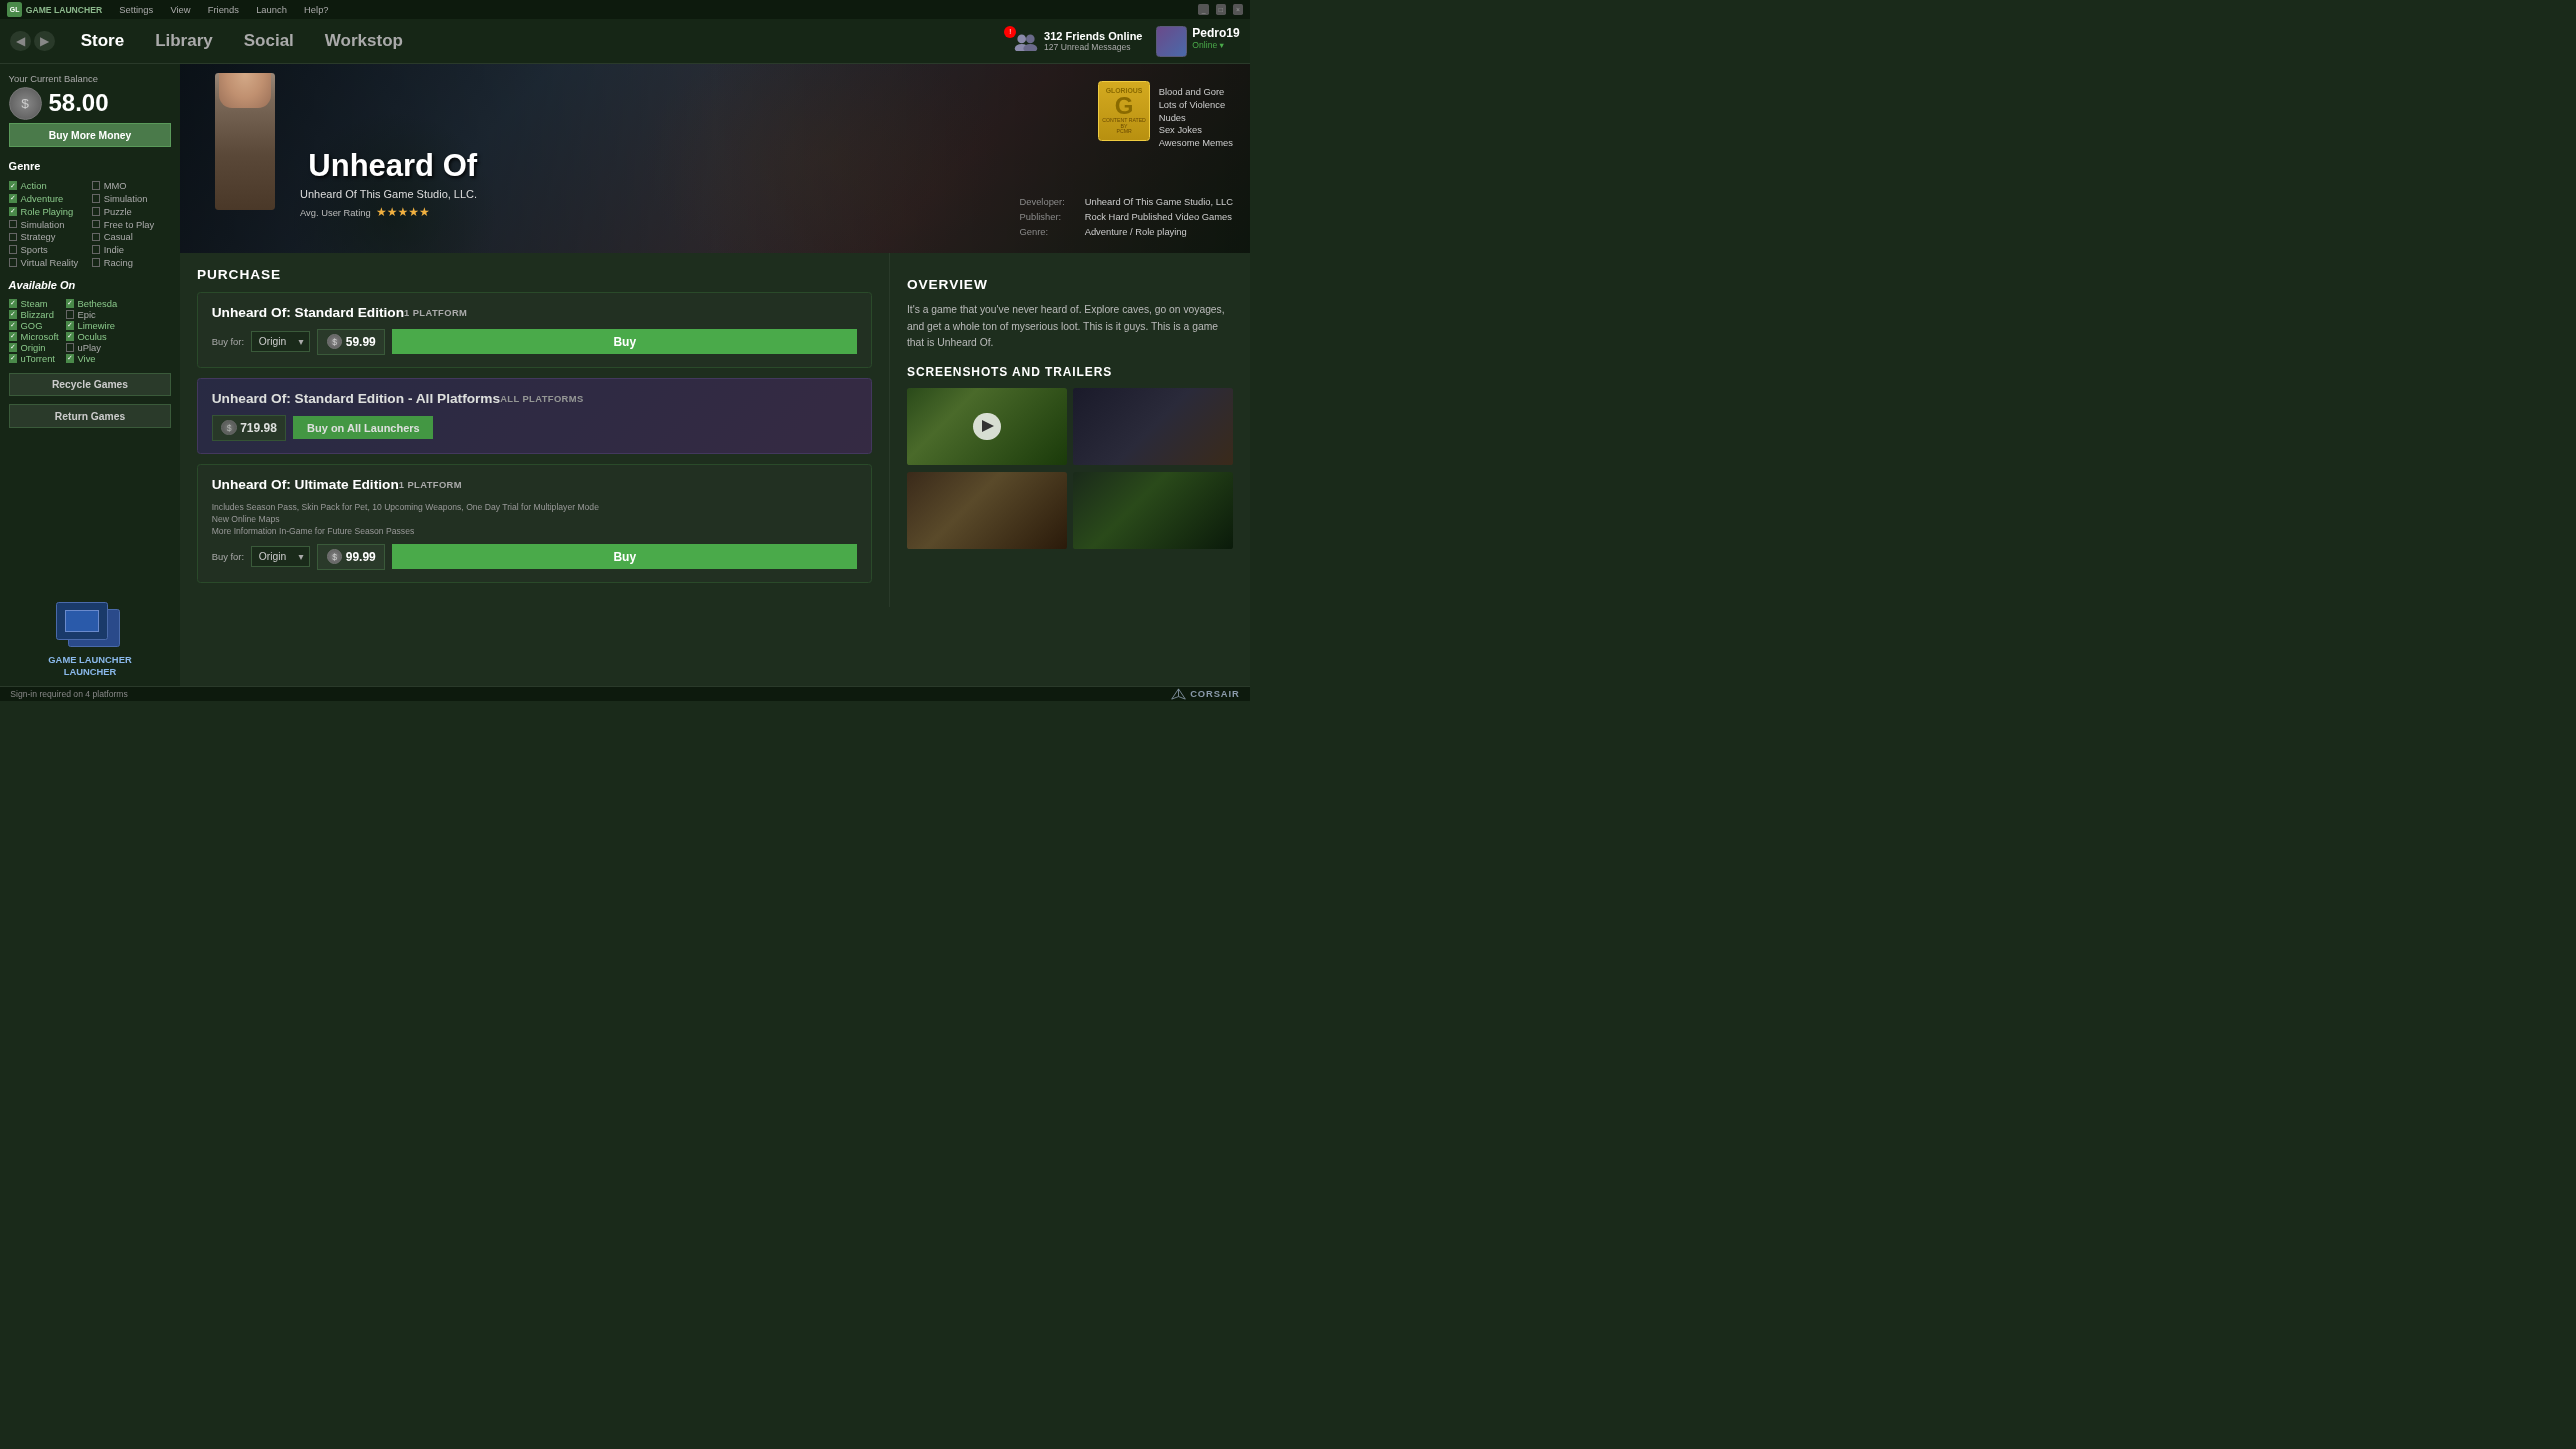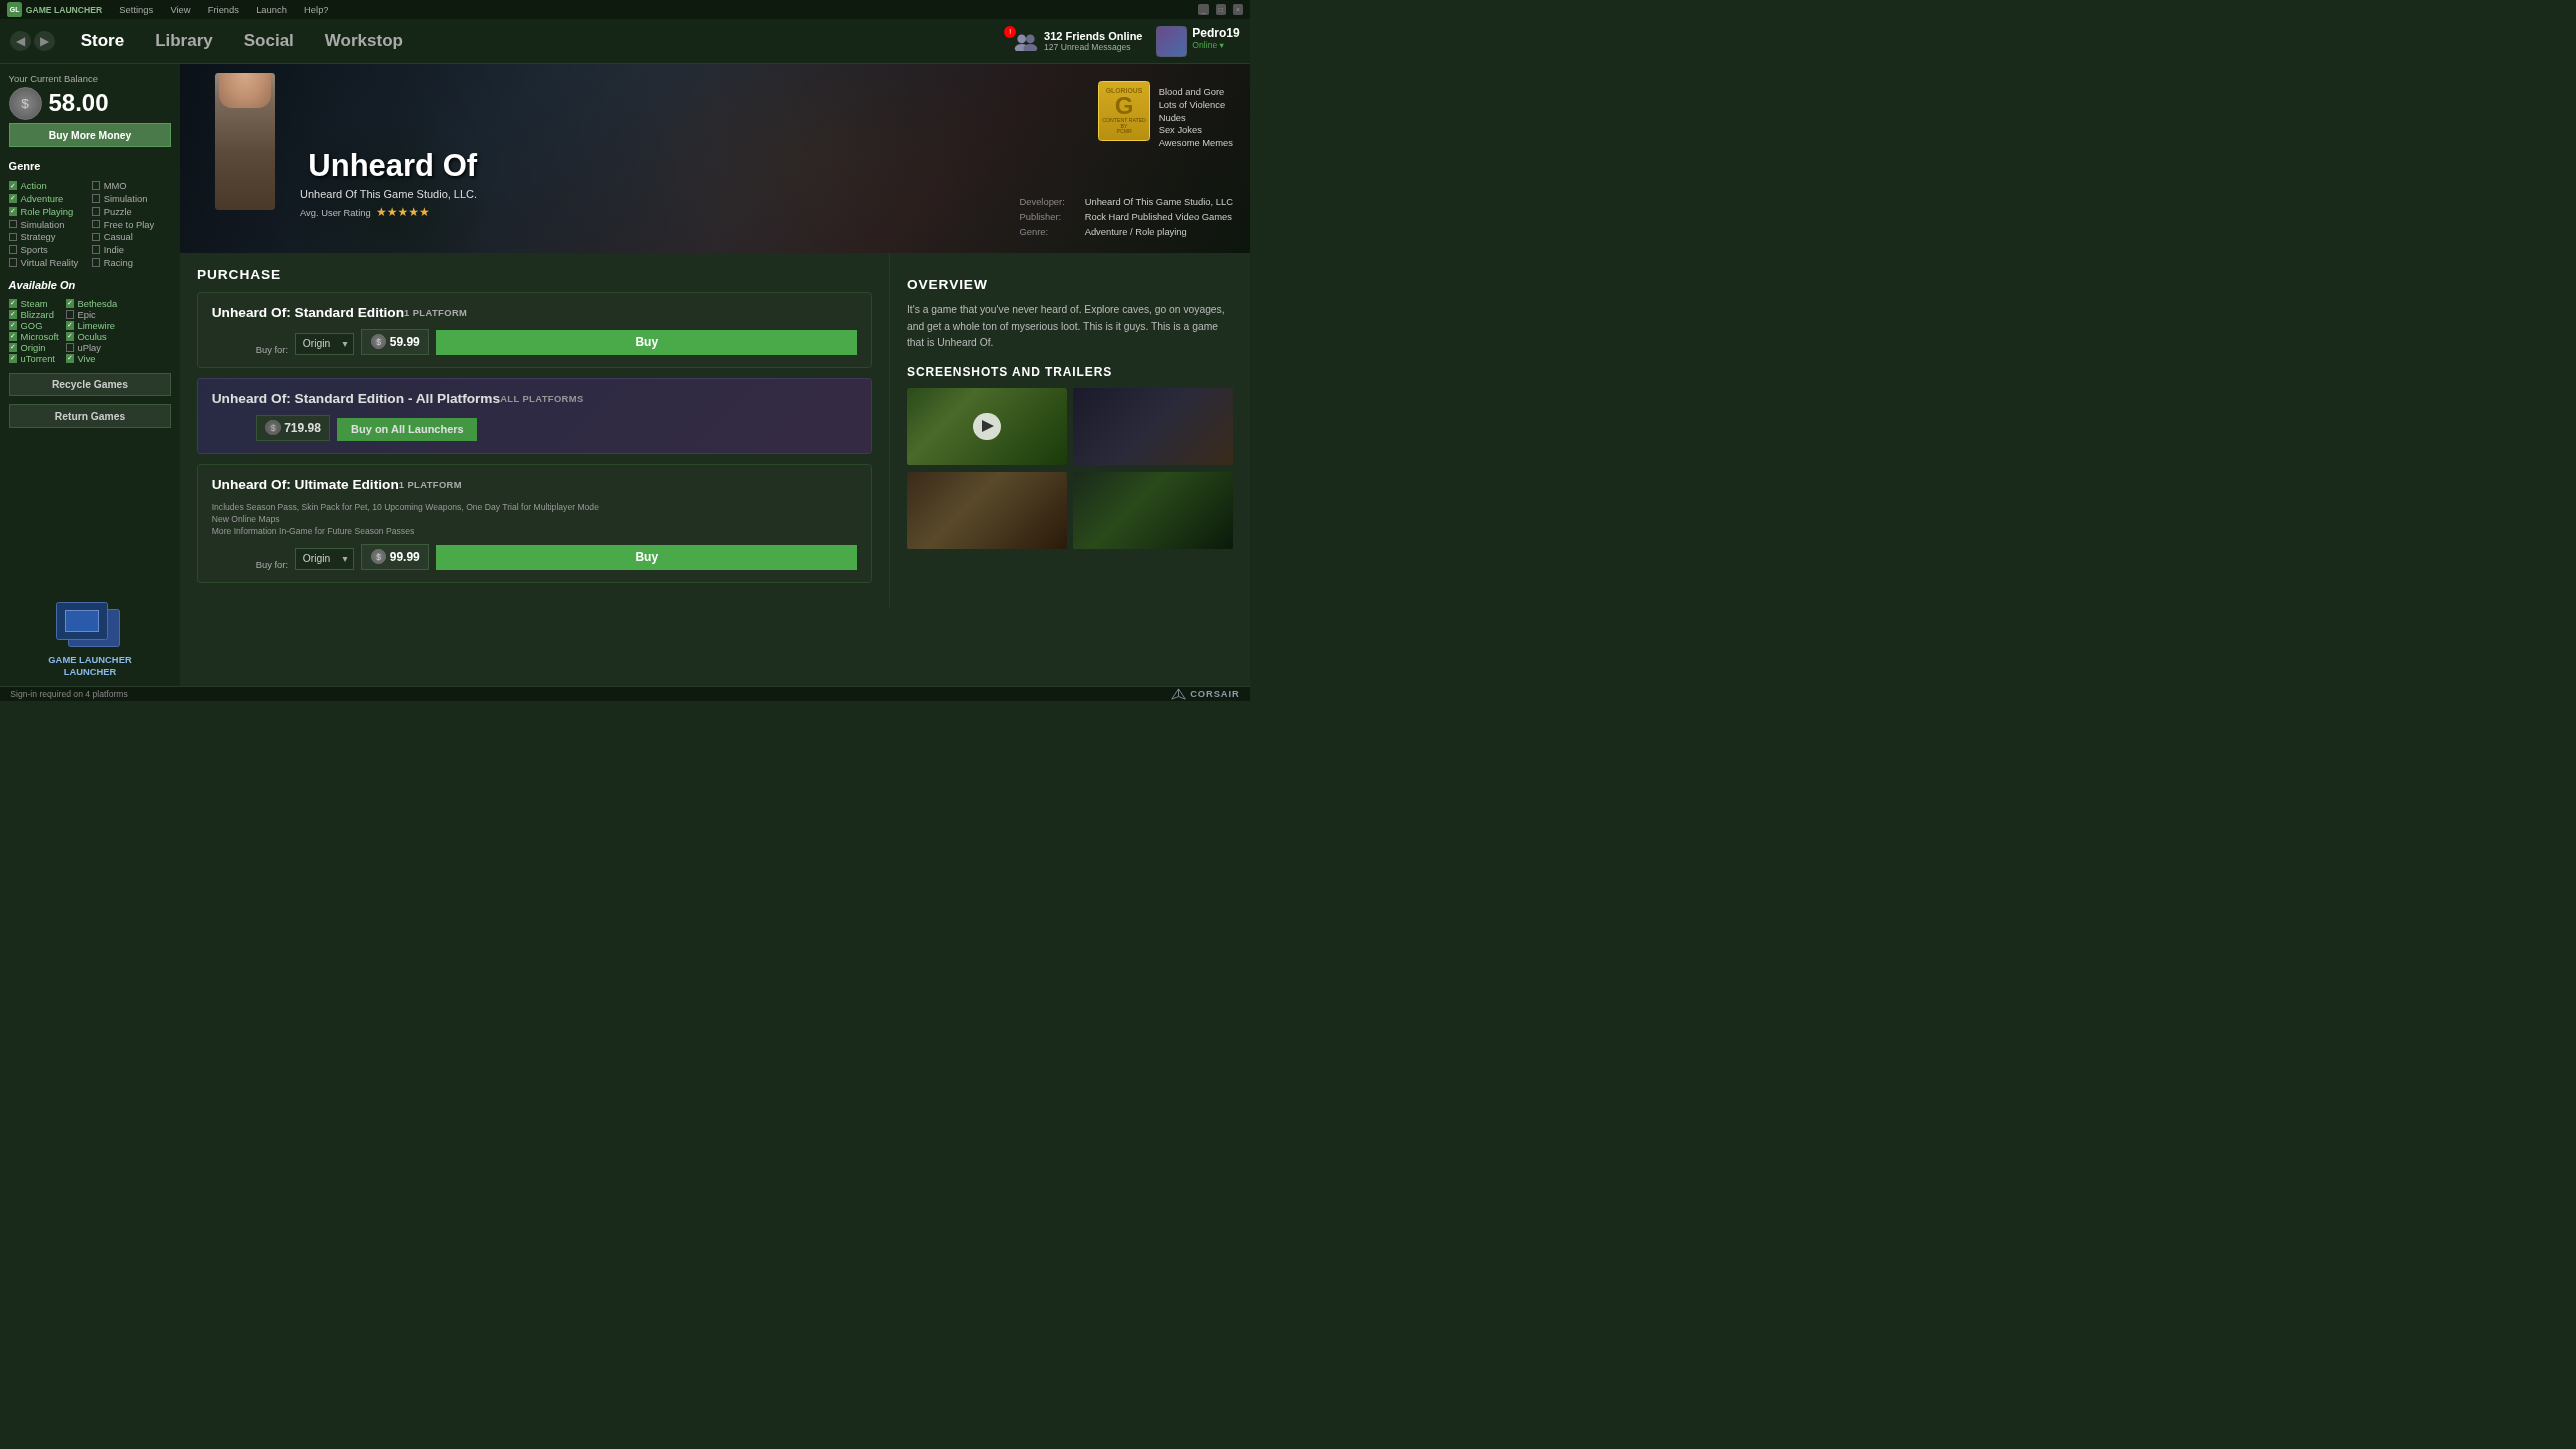--- a/index.html
+++ b/index.html
@@ -402,23 +402,22 @@
     .card-title { font-size: 13.7px; font-weight: bold; color: white; }
     .platform-badge {
       font-size: 9.4px;
       color: #aaa;
       font-weight: bold;
       letter-spacing: 0.4px;
     }
     .card-desc { font-size: 8.6px; color: #999; margin-bottom: 6.9px; line-height: 1.4; }
     .buy-row {
       display: flex;
-      align-items: flex-end;
+      align-items: center;
       gap: 6.9px;
-      margin-left: 44px;
     }
     .buy-for-label { font-size: 9.4px; color: #aaa; }
     .select-wrapper {
       position: relative;
       display: flex;
       align-items: center;
     }
     .select-wrapper select {
       background: #1a2a1a;
       border: 0.9px solid #3a5a3a;

